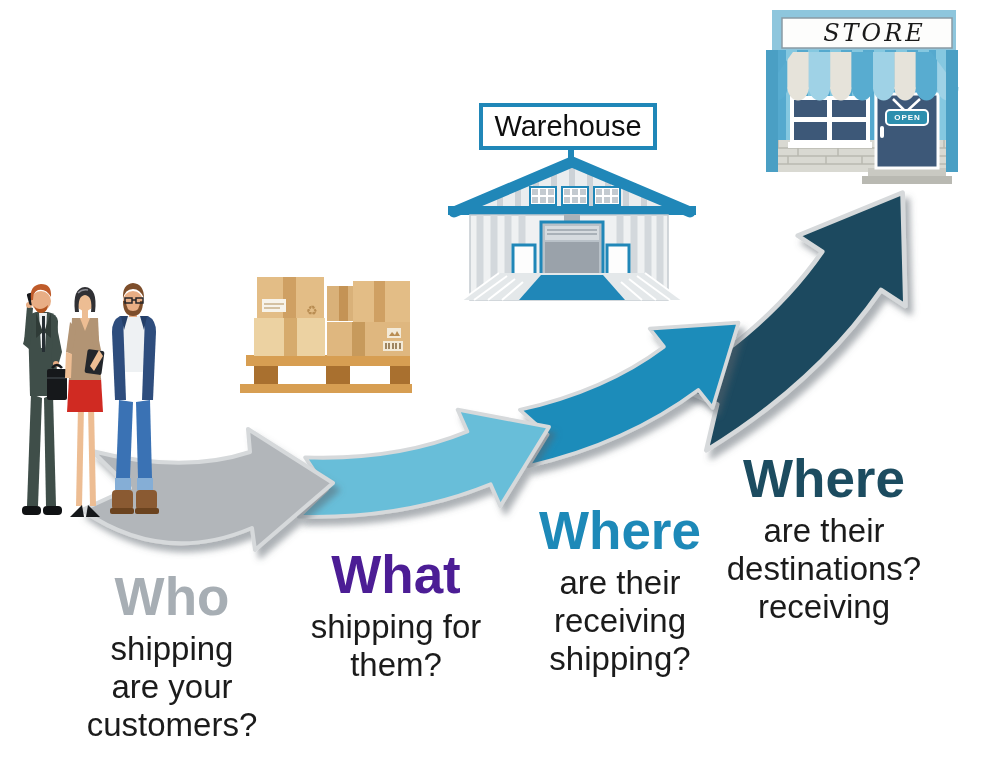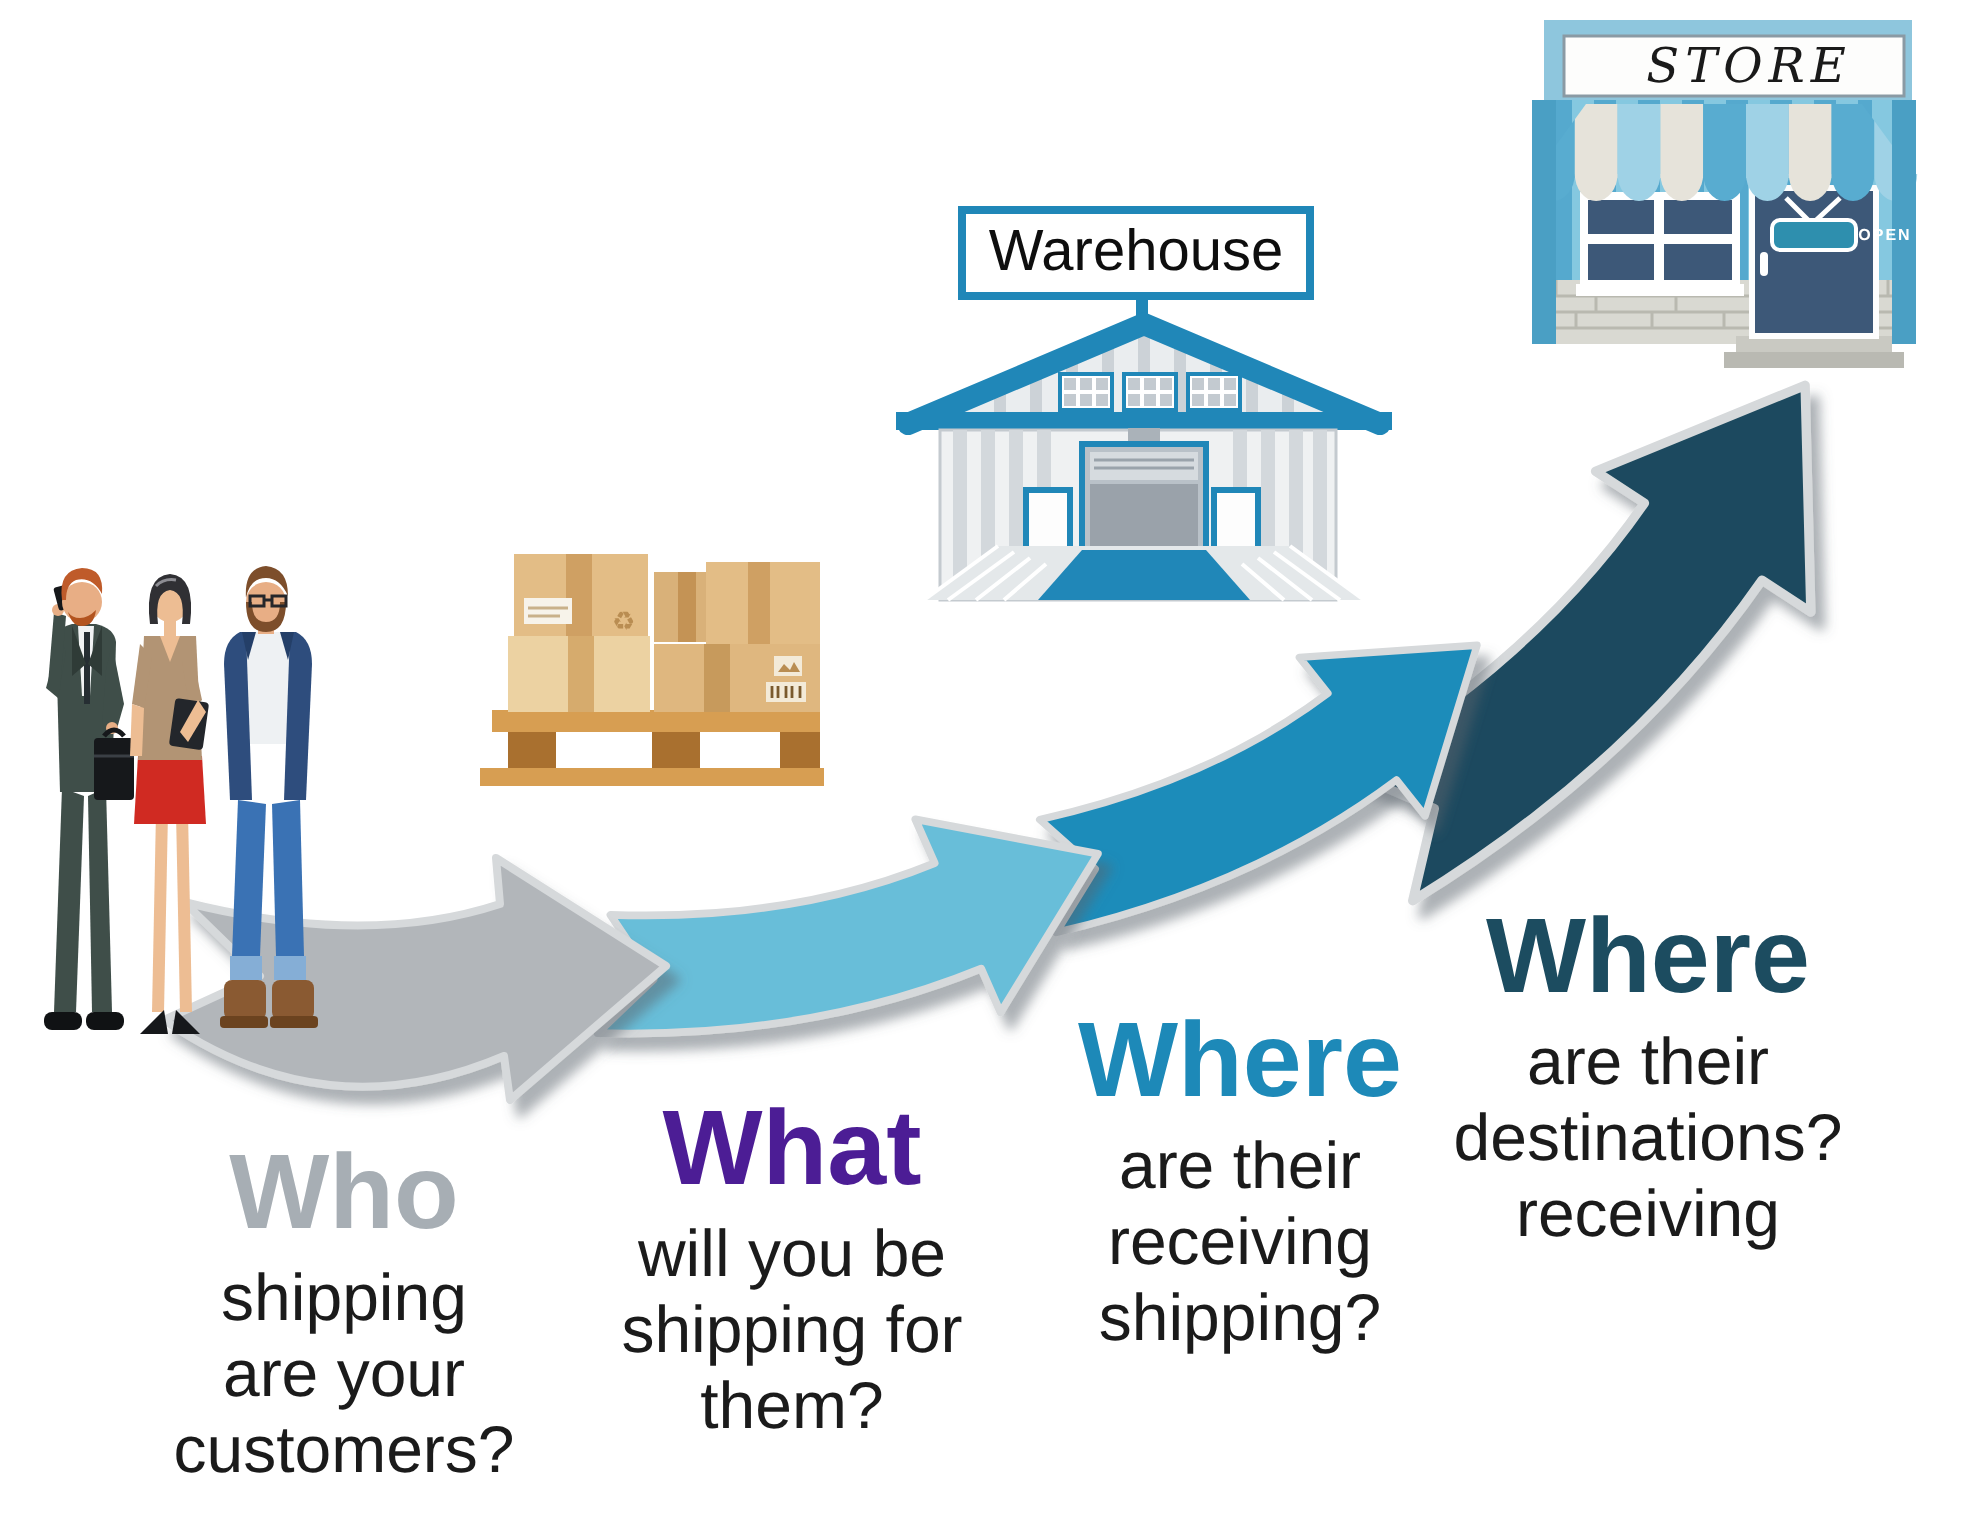--- a/index.html
+++ b/index.html
@@ -27,21 +27,21 @@
     display:flex;align-items:center;justify-content:center;
     font-weight:normal;font-size:29px;color:#0e0e0e;
   }
   .store-sign-text{
     position:absolute;left:783px;top:17px;width:183px;height:31px;
     display:flex;align-items:center;justify-content:center;
     font-family:"DejaVu Serif", serif;font-style:italic;
     font-size:24px;letter-spacing:3px;color:#1a1a1a;
   }
   .open-sign-text{
-    position:absolute;left:922px;top:110px;width:41px;height:15px;
+    position:absolute;left:887px;top:110px;width:41px;height:15px;
     display:flex;align-items:center;justify-content:center;
     font-size:8px;font-weight:bold;letter-spacing:1px;color:#ffffff;
   }
 </style>
 </head>
 <body>
 
 <div class="scene">
 
   <svg width="984" height="768" viewBox="0 0 984 768">
@@ -330,21 +330,20 @@
     <div class="step-body">
       <div>shipping</div>
       <div>are your</div>
       <div>customers?</div>
     </div>
   </div>
 
   <div class="step" id="step-1">
     <div class="step-heading">What</div>
     <div class="step-body">
-      <div>will you be</div>
       <div>shipping for</div>
       <div>them?</div>
     </div>
   </div>
 
   <div class="step" id="step-2">
     <div class="step-heading">Where</div>
     <div class="step-body">
       <div>are their</div>
       <div>receiving</div>

